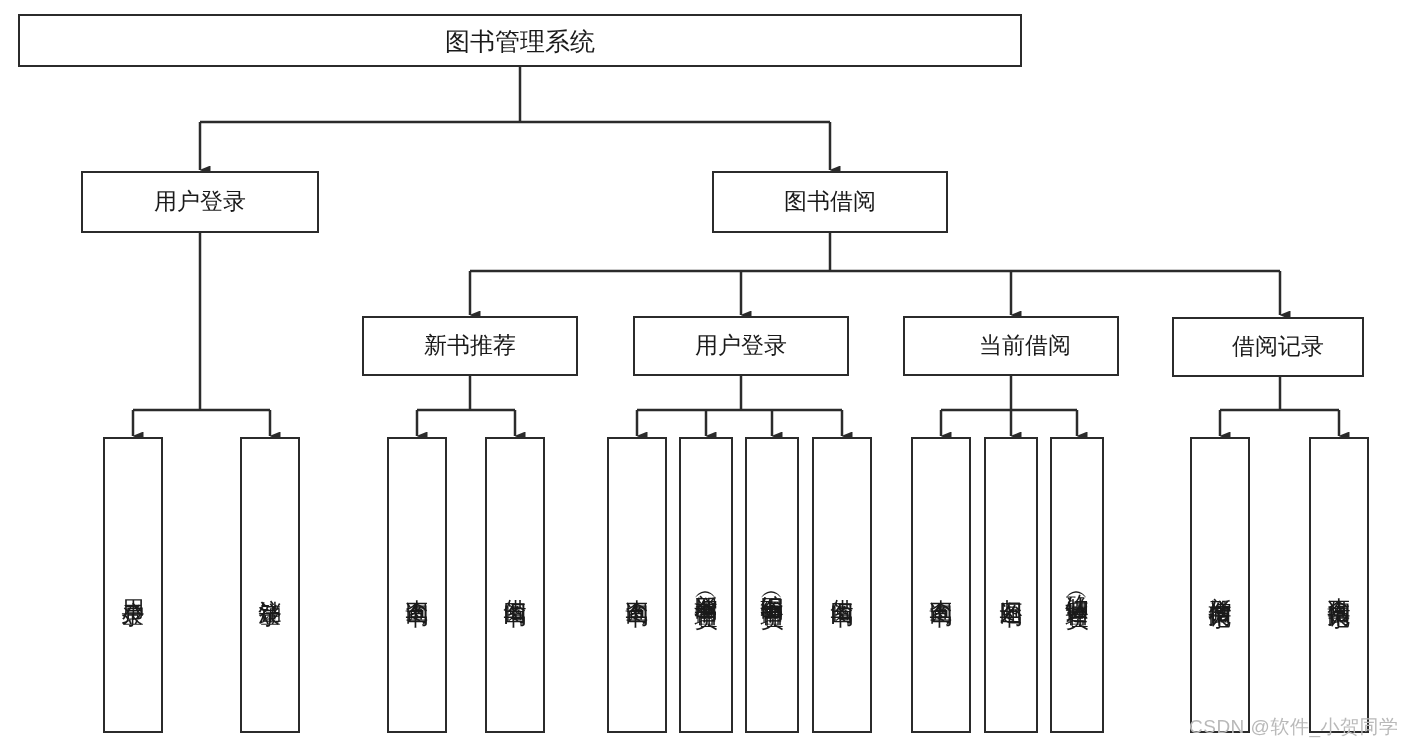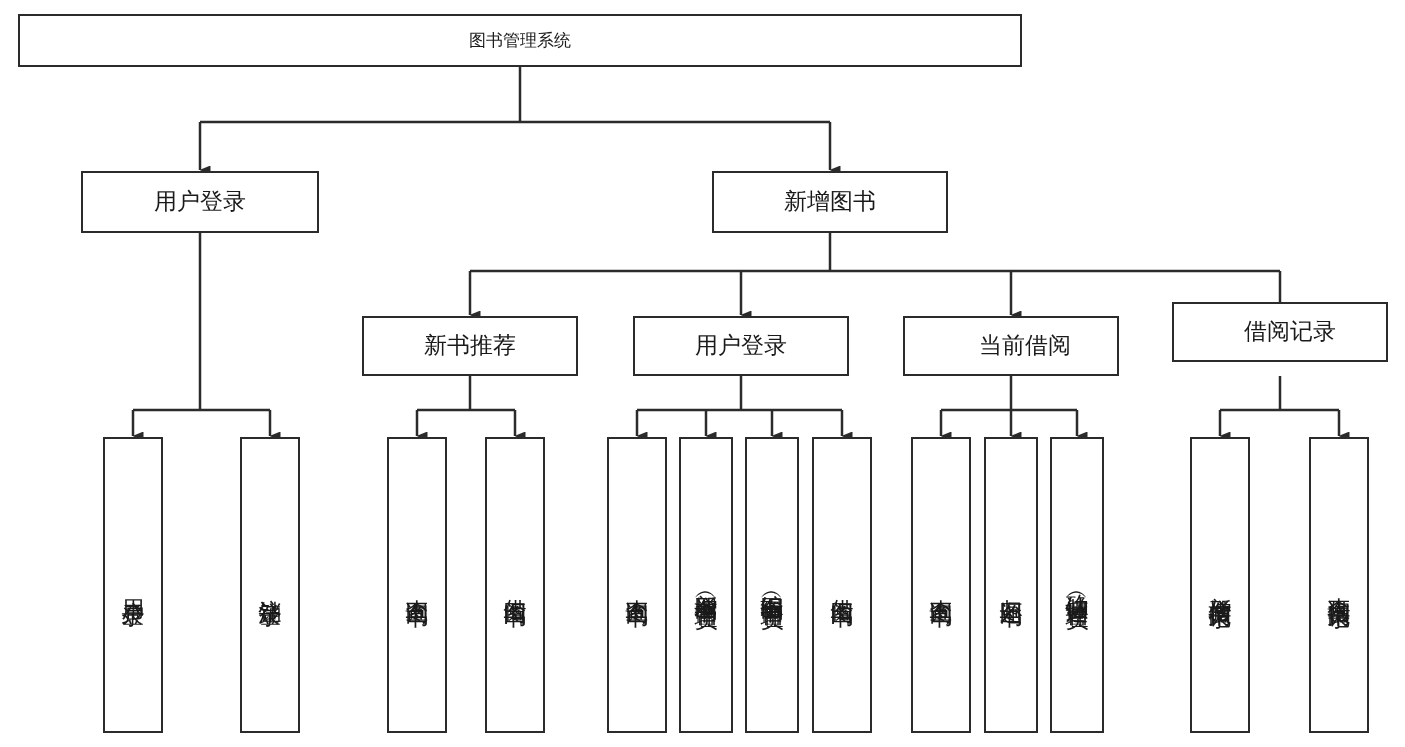--- a/index.html
+++ b/index.html
@@ -34,21 +34,21 @@
     align-items: center;
     justify-content: center;
     overflow: hidden;
   }
   .node-label {
     color: #1a1a1a;
     text-align: center;
     line-height: 1.12;
     white-space: nowrap;
   }
-  .level-0 .node-label { font-size: 17px; }
+  .level-0 .node-label { font-size: 25px; }
   .level-1 .node-label { font-size: 23px; }
   .level-2 .node-label { font-size: 23px; }
   .level-3 .node-label {
     font-size: 23px;
     writing-mode: vertical-rl;
     text-orientation: upright;
     letter-spacing: 2px;
     line-height: 1;
     white-space: normal;
   }
@@ -109,32 +109,32 @@
   </svg>
 
   <div id="nodes-layer">
       <div class="node-box level-0" style="left: 18px; top: 14px; width: 1004px; height: 53px;">
         <span class="node-label">图书管理系统</span>
       </div>
       <div class="node-box level-1" style="left: 81px; top: 171px; width: 238px; height: 62px;">
         <span class="node-label">用户登录</span>
       </div>
       <div class="node-box level-1" style="left: 712px; top: 171px; width: 236px; height: 62px;">
-        <span class="node-label">新增图书</span>
+        <span class="node-label">图书借阅</span>
       </div>
       <div class="node-box level-2" style="left: 362px; top: 316px; width: 216px; height: 60px;">
         <span class="node-label">新书推荐</span>
       </div>
       <div class="node-box level-2" style="left: 633px; top: 316px; width: 216px; height: 60px;">
         <span class="node-label">用户登录</span>
       </div>
       <div class="node-box level-2" style="left: 903px; top: 316px; width: 216px; height: 60px; padding-left: 28px;">
         <span class="node-label">当前借阅</span>
       </div>
-      <div class="node-box level-2" style="left: 1172px; top: 302px; width: 216px; height: 60px; padding-left: 20px;">
+      <div class="node-box level-2" style="left: 1172px; top: 317px; width: 192px; height: 60px; padding-left: 20px;">
         <span class="node-label">借阅记录</span>
       </div>
       <div class="node-box level-3" style="left: 103px; top: 437px; width: 60px; height: 296px;">
         <span class="node-label">用户登录</span>
       </div>
       <div class="node-box level-3" style="left: 240px; top: 437px; width: 60px; height: 296px;">
         <span class="node-label">注销登录</span>
       </div>
       <div class="node-box level-3" style="left: 387px; top: 437px; width: 60px; height: 296px;">
         <span class="node-label">查询图书</span>
@@ -164,14 +164,15 @@
         <span class="node-label">确认归还（管理员）</span>
       </div>
       <div class="node-box level-3" style="left: 1190px; top: 437px; width: 60px; height: 296px;">
         <span class="node-label">新增借阅记录</span>
       </div>
       <div class="node-box level-3" style="left: 1309px; top: 437px; width: 60px; height: 296px;">
         <span class="node-label">查询借阅记录</span>
       </div>
     </div>
 
+  <div class="watermark" style="left: 1189px; top: 714px; color: rgb(185, 185, 185);">CSDN @软件_小贺同学</div>
 
 </div>
 
 </body></html>

